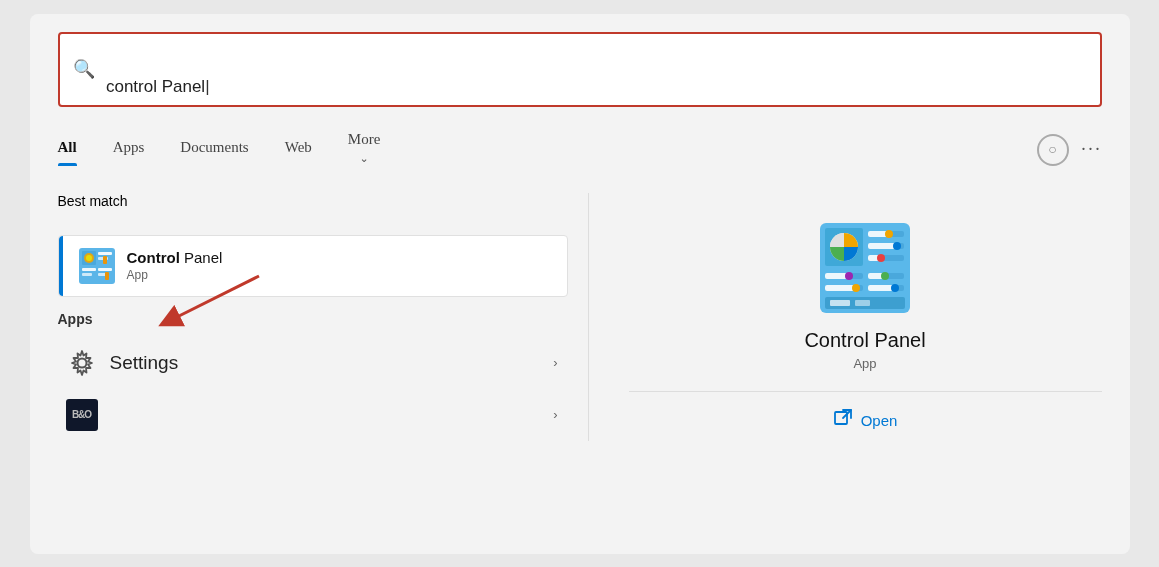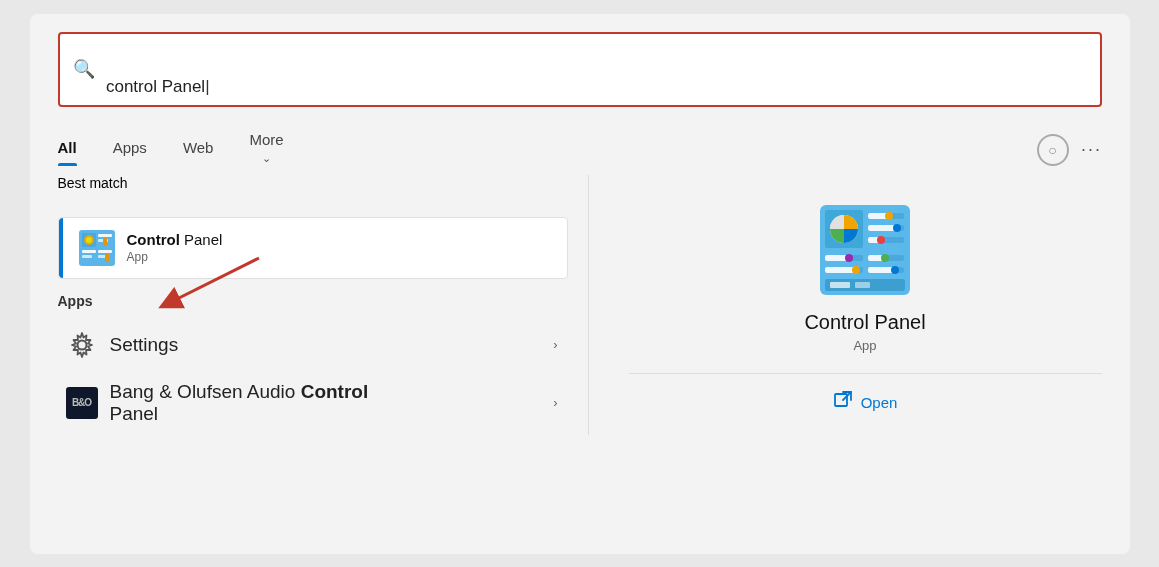--- a/index.html
+++ b/index.html
@@ -32,21 +32,23 @@
     }
     .search-icon {
       color: #555;
       font-size: 18px;
       margin-right: 10px;
     }
     .tabs-row {
       display: flex;
       align-items: center;
       border-bottom: none;
+      margin-bottom: 18px;
       gap: 0;
+      font-family: Liberation Serif, serif;
     }
     .tab {
       padding: 6px 18px 10px 18px;
       font-size: 15px;
       color: #444;
       cursor: pointer;
       position: relative;
       white-space: nowrap;
     }
     .tab.active {
@@ -262,20 +264,23 @@
       <span style="color:#222; font-size:17px;">control Panel</span><span style="color:#333; font-weight:300;">|</span>
     </span>
   </div>
 
   <div class="tabs-row">
     <div class="tab active">
       <span>All</span>
     </div>
     <div class="tab">
       <span>Apps</span>
+    </div>
+    <div class="tab">
+      <span>Documents</span>
     </div>
     <div class="tab">
       <span>Web</span>
     </div>
     <div class="tab tab-more">
       <span>More</span>
       <span style="font-size:11px; color:#555;">⌄</span>
     </div>
     <div class="tabs-right">
       <div class="cortana-circle">
@@ -337,23 +342,20 @@
           </svg>
         </div>
         <div class="app-list-text">Settings</div>
         <span class="app-list-chevron">›</span>
       </div>
 
       <div class="app-list-item">
         <div class="app-list-icon">
           <div class="bo-icon">B&amp;O</div>
         </div>
-        <div class="app-list-text">
-          Bang &amp; Olufsen Audio <span class="bold">Control</span><br>Panel
-        </div>
         <span class="app-list-chevron">›</span>
       </div>
 
     </div>
 
     <div class="right-panel">
 
       <svg class="cp-icon-large" viewBox="0 0 90 90" xmlns="http://www.w3.org/2000/svg">
         <rect width="90" height="90" rx="6" fill="#5ab8ea"></rect>
         <rect x="5" y="5" width="38" height="38" rx="2" fill="#3fa8d8"></rect>

